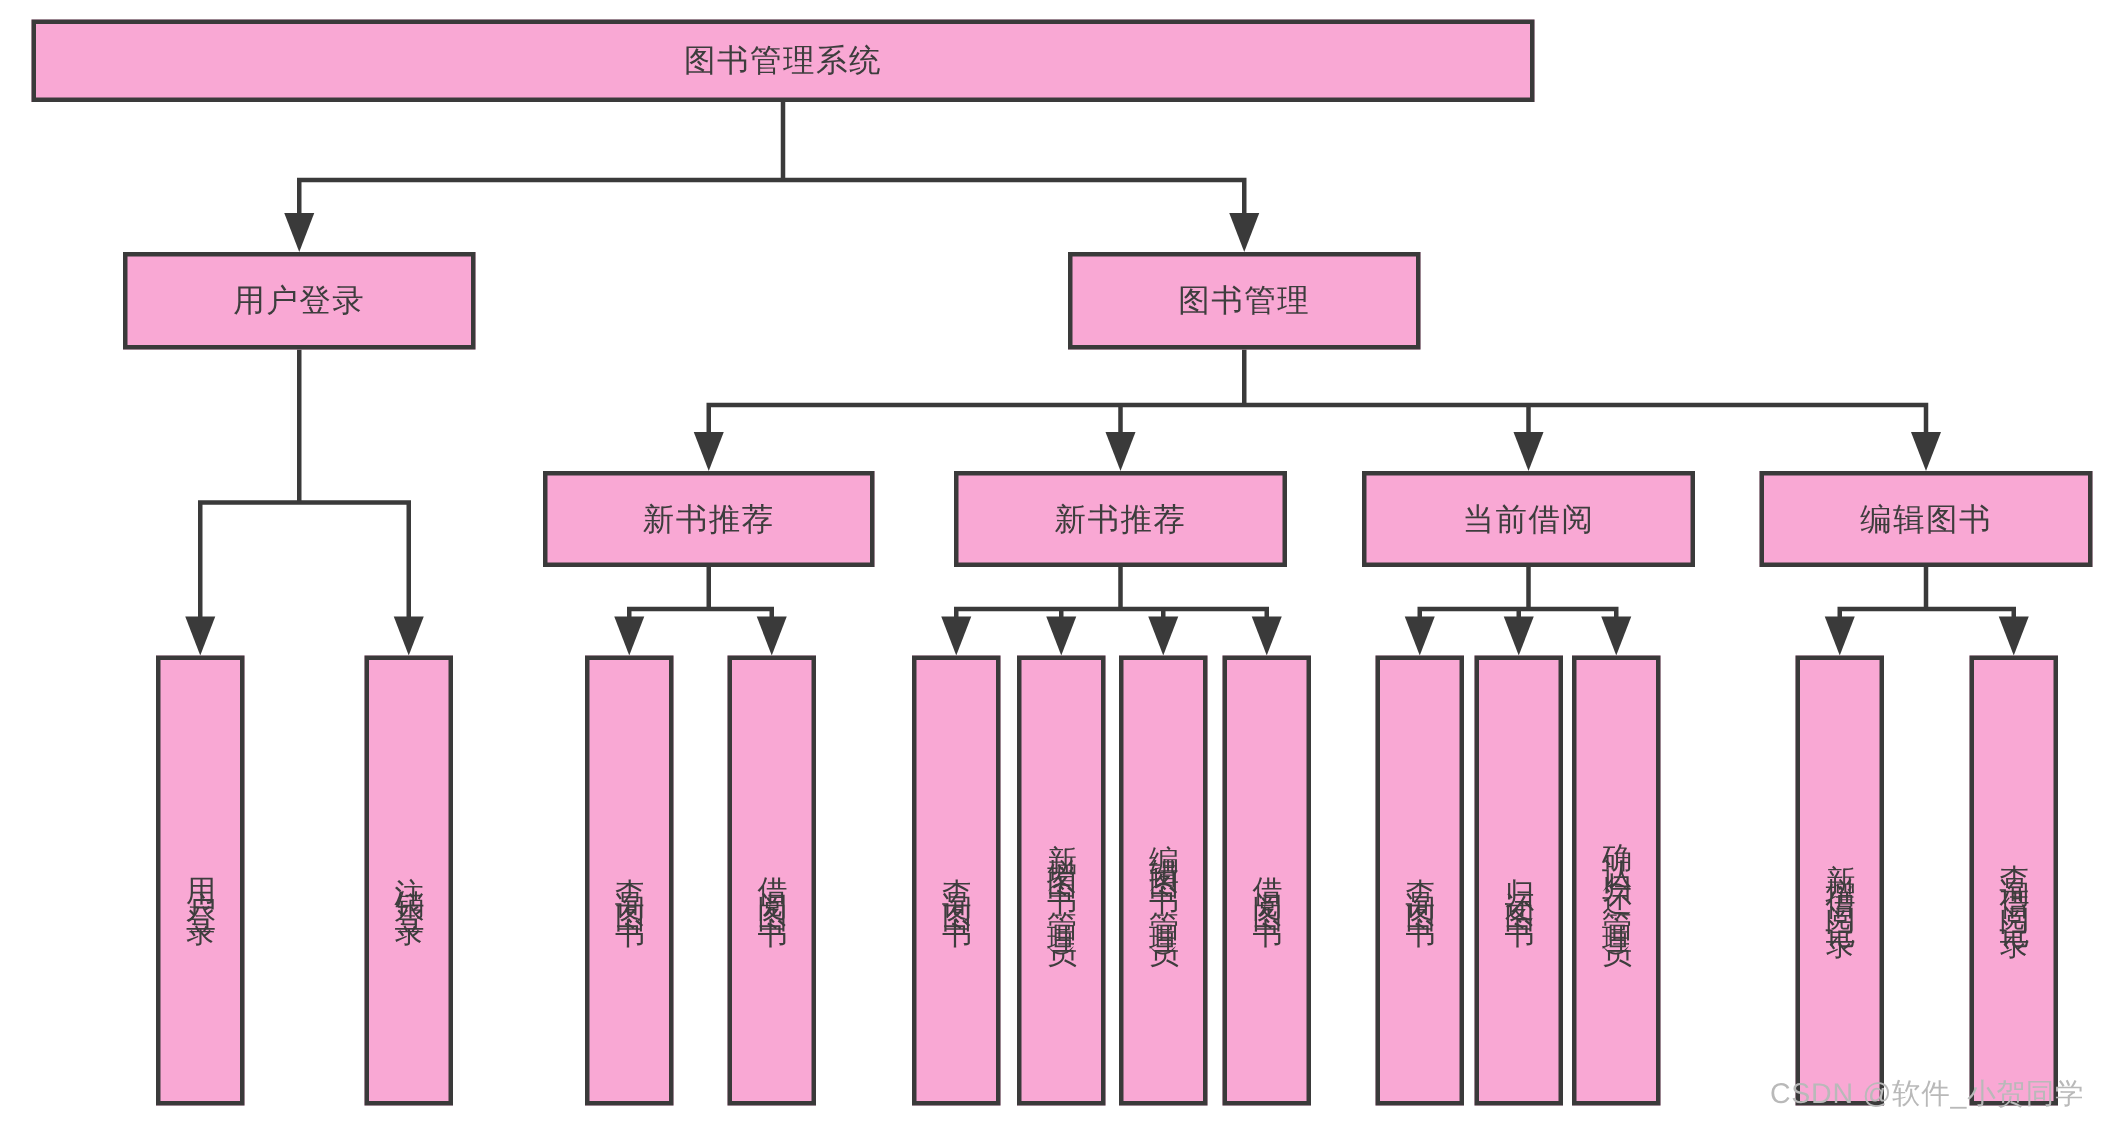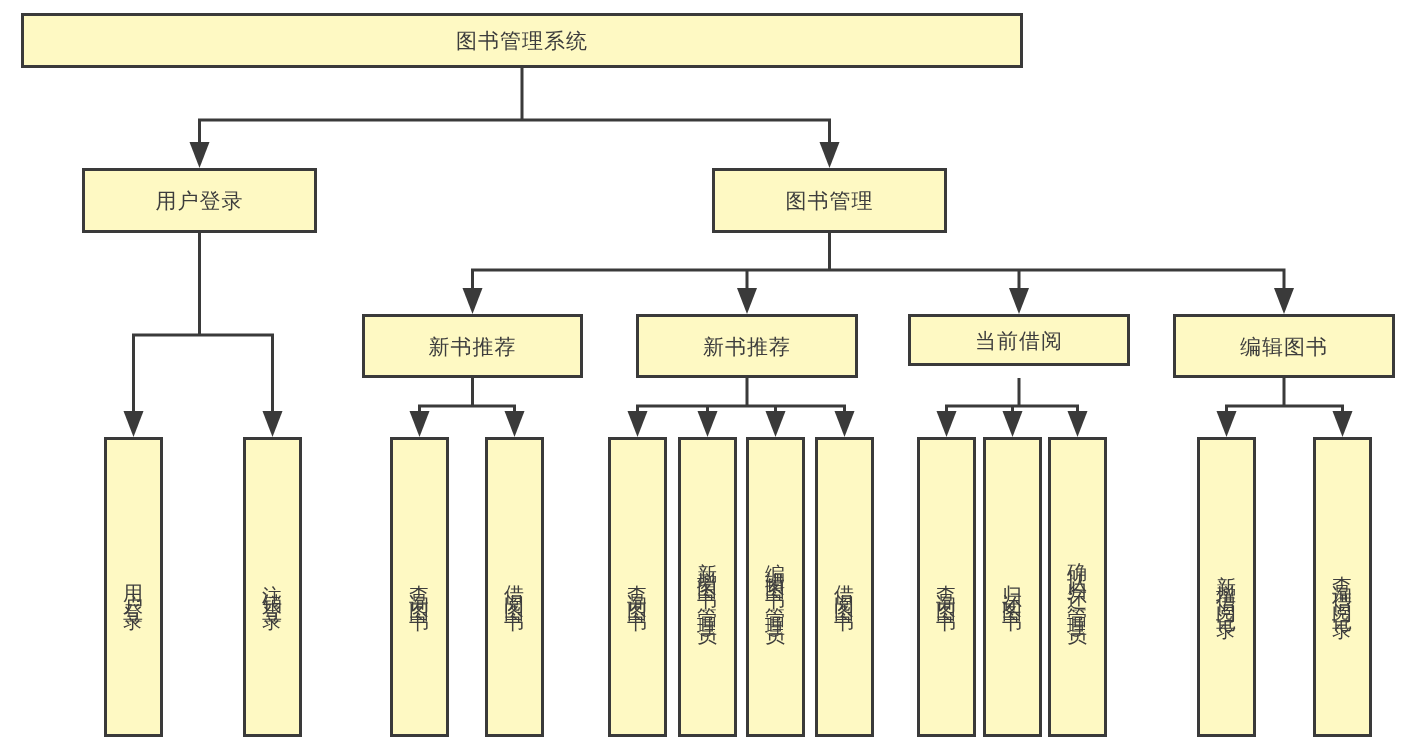--- a/index.html
+++ b/index.html
@@ -2,21 +2,21 @@
 <html><head>
 <meta charset="utf-8">
 <style>
   html,body{margin:0;padding:0;background:#ffffff;}
   .stage{
     position:relative;width:1405px;height:747px;background:#ffffff;overflow:hidden;
     font-family:"Liberation Sans",sans-serif;color:#3d3d3d;
   }
   .wires{position:absolute;left:0;top:0;z-index:0;}
   .hbox,.vbox{
-    position:absolute;box-sizing:border-box;background:#fef9c3;
+    position:absolute;box-sizing:border-box;background:#f9a8d4;
     border:3px solid #3a3a3a;z-index:1;
     display:flex;align-items:center;justify-content:center;
   }
   .hbox .lbl{font-size:21px;line-height:1;letter-spacing:1px;white-space:nowrap;}
   .vbox .vlbl{
     writing-mode:vertical-rl;text-orientation:mixed;
     font-size:20px;letter-spacing:9px;line-height:1;white-space:nowrap;
   }
   .watermark{
     position:absolute;z-index:2;left:1180px;top:716px;
@@ -99,21 +99,21 @@
   <div class="hbox" style="left:712px;top:168px;width:235px;height:65px">
     <span class="lbl">图书管理</span>
   </div>
 
   <div class="hbox" style="left:362px;top:314px;width:221px;height:64px">
     <span class="lbl">新书推荐</span>
   </div>
   <div class="hbox" style="left:636px;top:314px;width:222px;height:64px">
     <span class="lbl">新书推荐</span>
   </div>
-  <div class="hbox" style="left:908px;top:314px;width:222px;height:52px">
+  <div class="hbox" style="left:908px;top:314px;width:222px;height:64px">
     <span class="lbl">当前借阅</span>
   </div>
   <div class="hbox" style="left:1173px;top:314px;width:222px;height:64px">
     <span class="lbl">编辑图书</span>
   </div>
 
   <div class="vbox" style="left:104px;top:437px;width:59px;height:300px">
     <span class="vlbl">用户登录</span>
   </div>
   <div class="vbox" style="left:243px;top:437px;width:59px;height:300px">
@@ -150,13 +150,14 @@
     <span class="vlbl">确认归还（管理员）</span>
   </div>
 
   <div class="vbox" style="left:1197px;top:437px;width:59px;height:300px">
     <span class="vlbl">新增借阅记录</span>
   </div>
   <div class="vbox" style="left:1313px;top:437px;width:59px;height:300px">
     <span class="vlbl">查询借阅记录</span>
   </div>
 
+  <div class="watermark">CSDN @软件_小贺同学</div>
 </div>
 
 </body></html>

